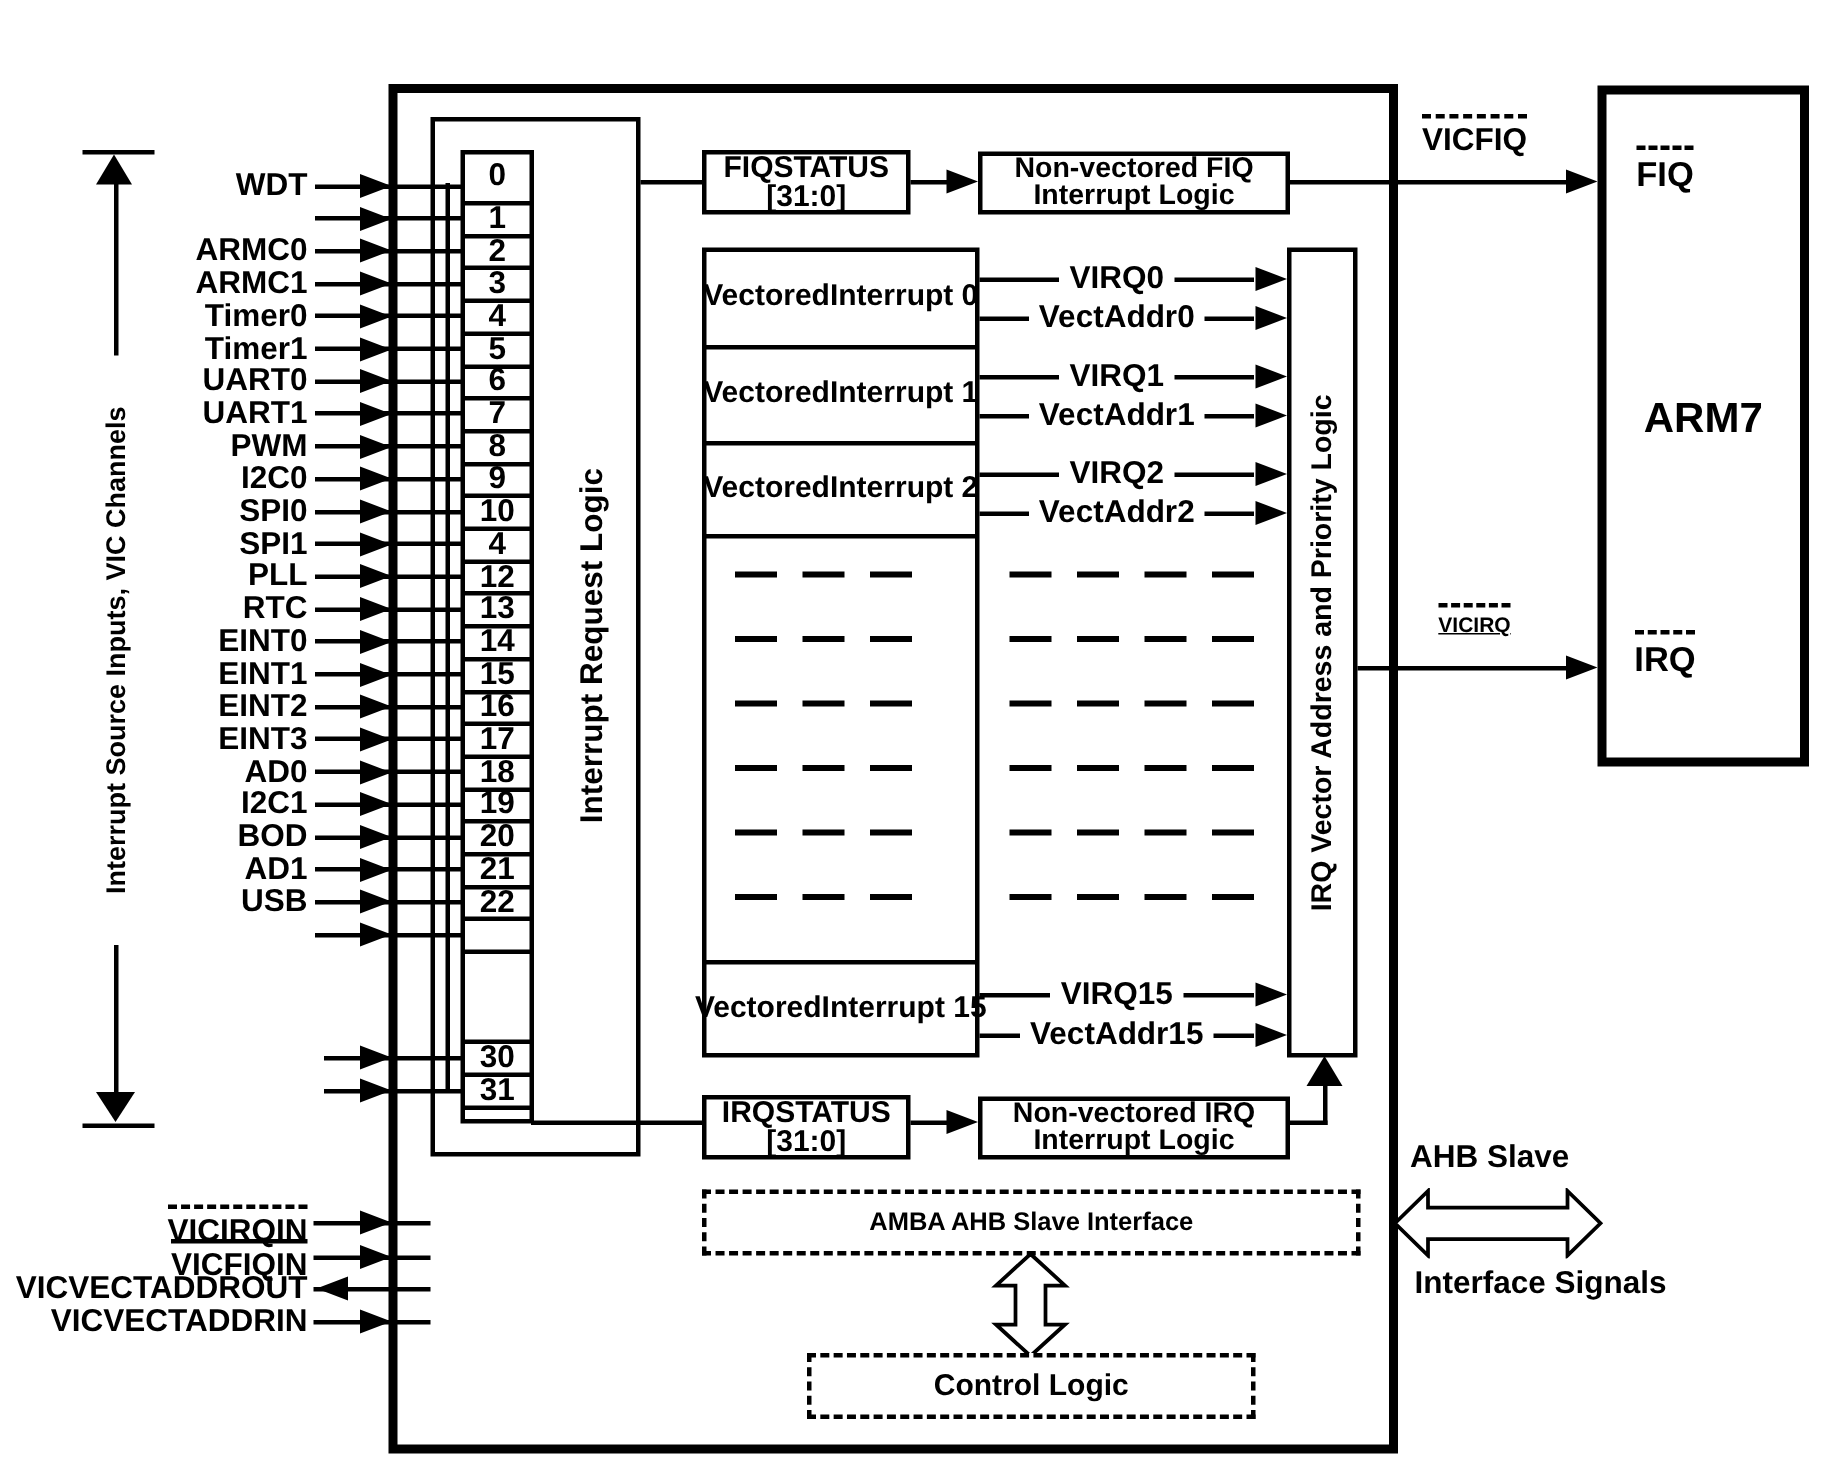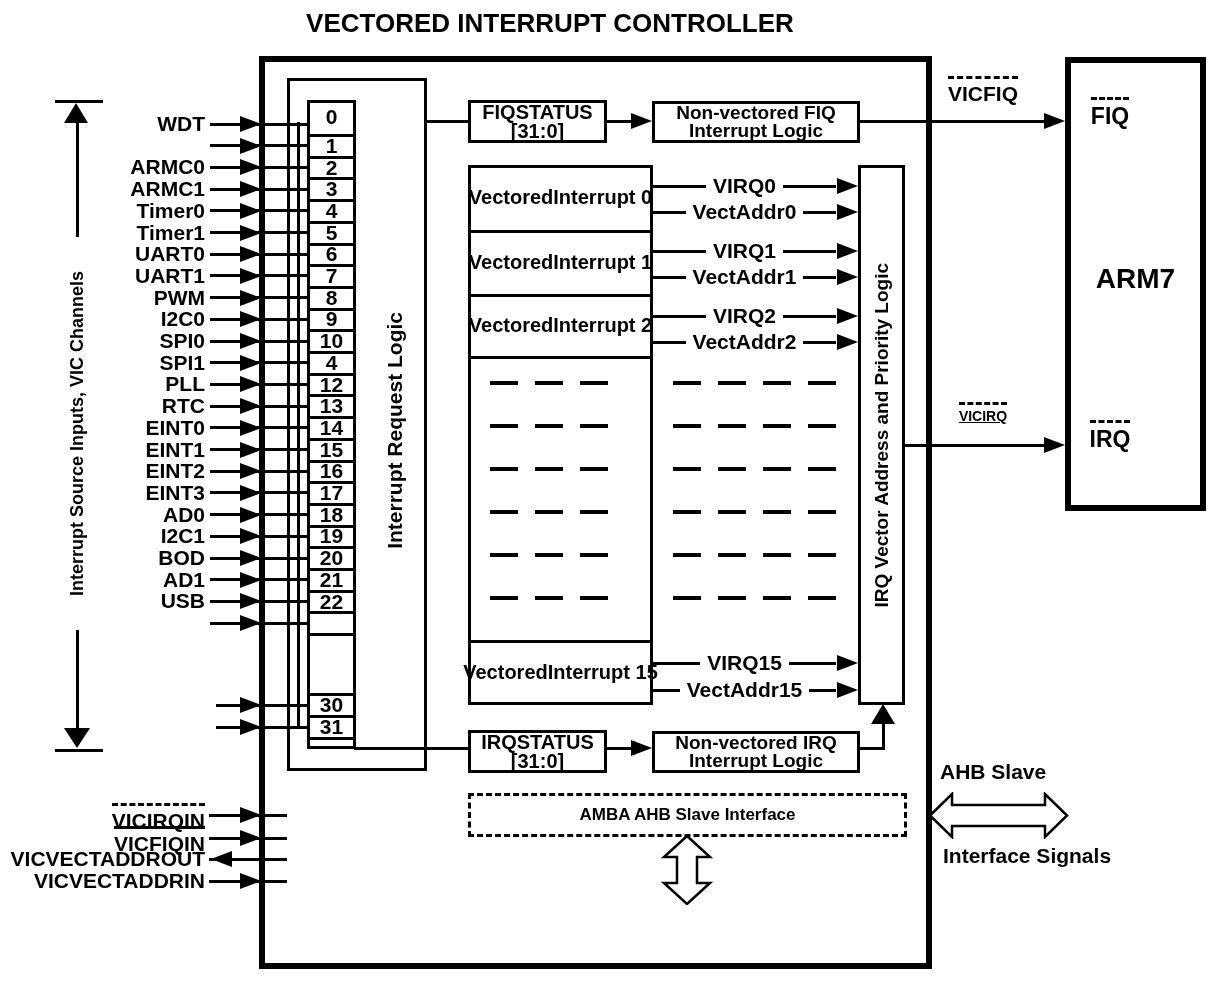--- a/index.html
+++ b/index.html
@@ -25,21 +25,20 @@
   .sig .st{padding:0 7px;font-size:21px;}
   .dash{position:absolute;width:28px;height:4px;background:#000;}
   .num{position:absolute;text-align:center;font-size:21px;line-height:22px;}
   .srclbl{position:absolute;left:0;width:205px;text-align:right;font-size:21px;line-height:24px;}
 </style>
 </head>
 <body>
 
 <div id="canvas">
 
-  <div class="lbl" style="left:300px;top:8px;width:500px;text-align:center;font-size:26px;">VECTORED INTERRUPT CONTROLLER</div>
 
   <div class="hl" style="left:55px;top:100px;width:48px;"></div>
   <div class="au" style="left:64px;top:103px;"></div>
   <div class="vl" style="left:76px;top:121px;height:116px;"></div>
   <div class="vwrap" style="left:58px;top:240px;width:38px;height:388px;">
     <span class="vtext" style="font-size:18px;">Interrupt Source Inputs, VIC Channels</span>
   </div>
   <div class="vl" style="left:76px;top:630px;height:100px;"></div>
   <div class="ad" style="left:64px;top:728px;"></div>
   <div class="hl" style="left:55px;top:749px;width:48px;"></div>
@@ -113,20 +112,23 @@
   <div class="vl" style="left:882px;top:722px;height:28px;"></div>
   <div class="au" style="left:871px;top:704px;"></div>
 
 
   <div class="dbox ctr" style="left:468px;top:793px;width:439px;height:44px;font-size:17px;">
     <span>AMBA AHB Slave Interface</span>
   </div>
   <svg style="position:absolute;left:660px;top:835px;" width="54" height="70">
     <polygon points="27,1 50,22 37,22 37,48 50,48 27,69 4,48 17,48 17,22 4,22" fill="#fff" stroke="#000" stroke-width="2.5"></polygon>
   </svg>
+  <div class="dbox ctr" style="left:538px;top:902px;width:299px;height:44px;font-size:20px;">
+    <span>Control Logic</span>
+  </div>
 
   <svg style="position:absolute;left:928px;top:792px;" width="142" height="47">
     <polygon points="2,23.5 24,2 24,13 117,13 117,2 139,23.5 117,45 117,34 24,34 24,45" fill="#fff" stroke="#000" stroke-width="2.5"></polygon>
   </svg>
   <div class="lbl" style="left:940px;top:760px;font-size:21px;">AHB Slave</div>
   <div class="lbl" style="left:943px;top:844px;font-size:21px;">Interface Signals</div>
 
   <div id="gen">
       <div class="hl" style="left:210px;top:122.5px;width:98px;"></div>
       <div class="ar" style="left:240px;top:116px;"></div>

